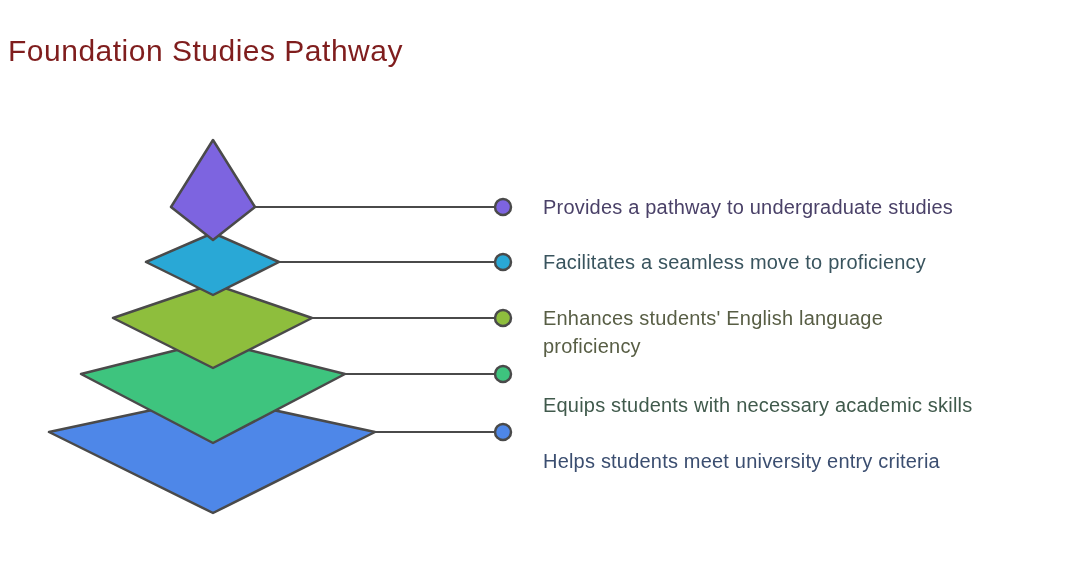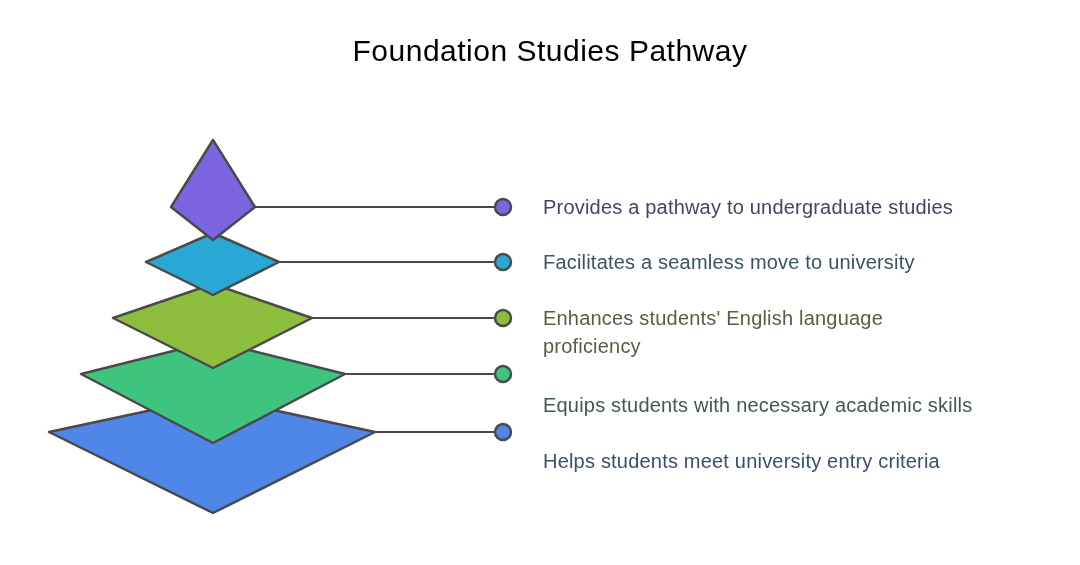--- a/index.html
+++ b/index.html
@@ -11,26 +11,25 @@
   .canvas {
     position: relative;
     width: 1080px;
     height: 565px;
     background: #ffffff;
     overflow: hidden;
   }
   .title {
     position: absolute;
     top: 34px;
-    left: 20px;
+    left: 8px;
     width: 1060px;
-    text-align: center;
     font-size: 30px;
     line-height: 34px;
-    color: #000000;
+    color: #7f1d1d;
     letter-spacing: 0.5px;
   }
   .diagram-svg {
     position: absolute;
     top: 0;
     left: 0;
     width: 1080px;
     height: 565px;
   }
   .label {
@@ -75,18 +74,18 @@
     <g stroke="#4a4a4a" stroke-width="2.5">
       <circle cx="503" cy="207" r="8" fill="#7d64e0"></circle>
       <circle cx="503" cy="262" r="8" fill="#29a8d6"></circle>
       <circle cx="503" cy="318" r="8" fill="#8ebe3d"></circle>
       <circle cx="503" cy="374" r="8" fill="#3ec47e"></circle>
       <circle cx="503" cy="432" r="8" fill="#4e87e8"></circle>
     </g>
   </svg>
 
   <div class="label label-1">Provides a pathway to undergraduate studies</div>
-  <div class="label label-2">Facilitates a seamless move to university</div>
+  <div class="label label-2">Facilitates a seamless move to proficiency</div>
   <div class="label label-4">Equips students with necessary academic skills</div>
   <div class="label label-3">Enhances students' English language proficiency</div>
   <div class="label label-5">Helps students meet university entry criteria</div>
 
 </div>
 
 </body></html>

